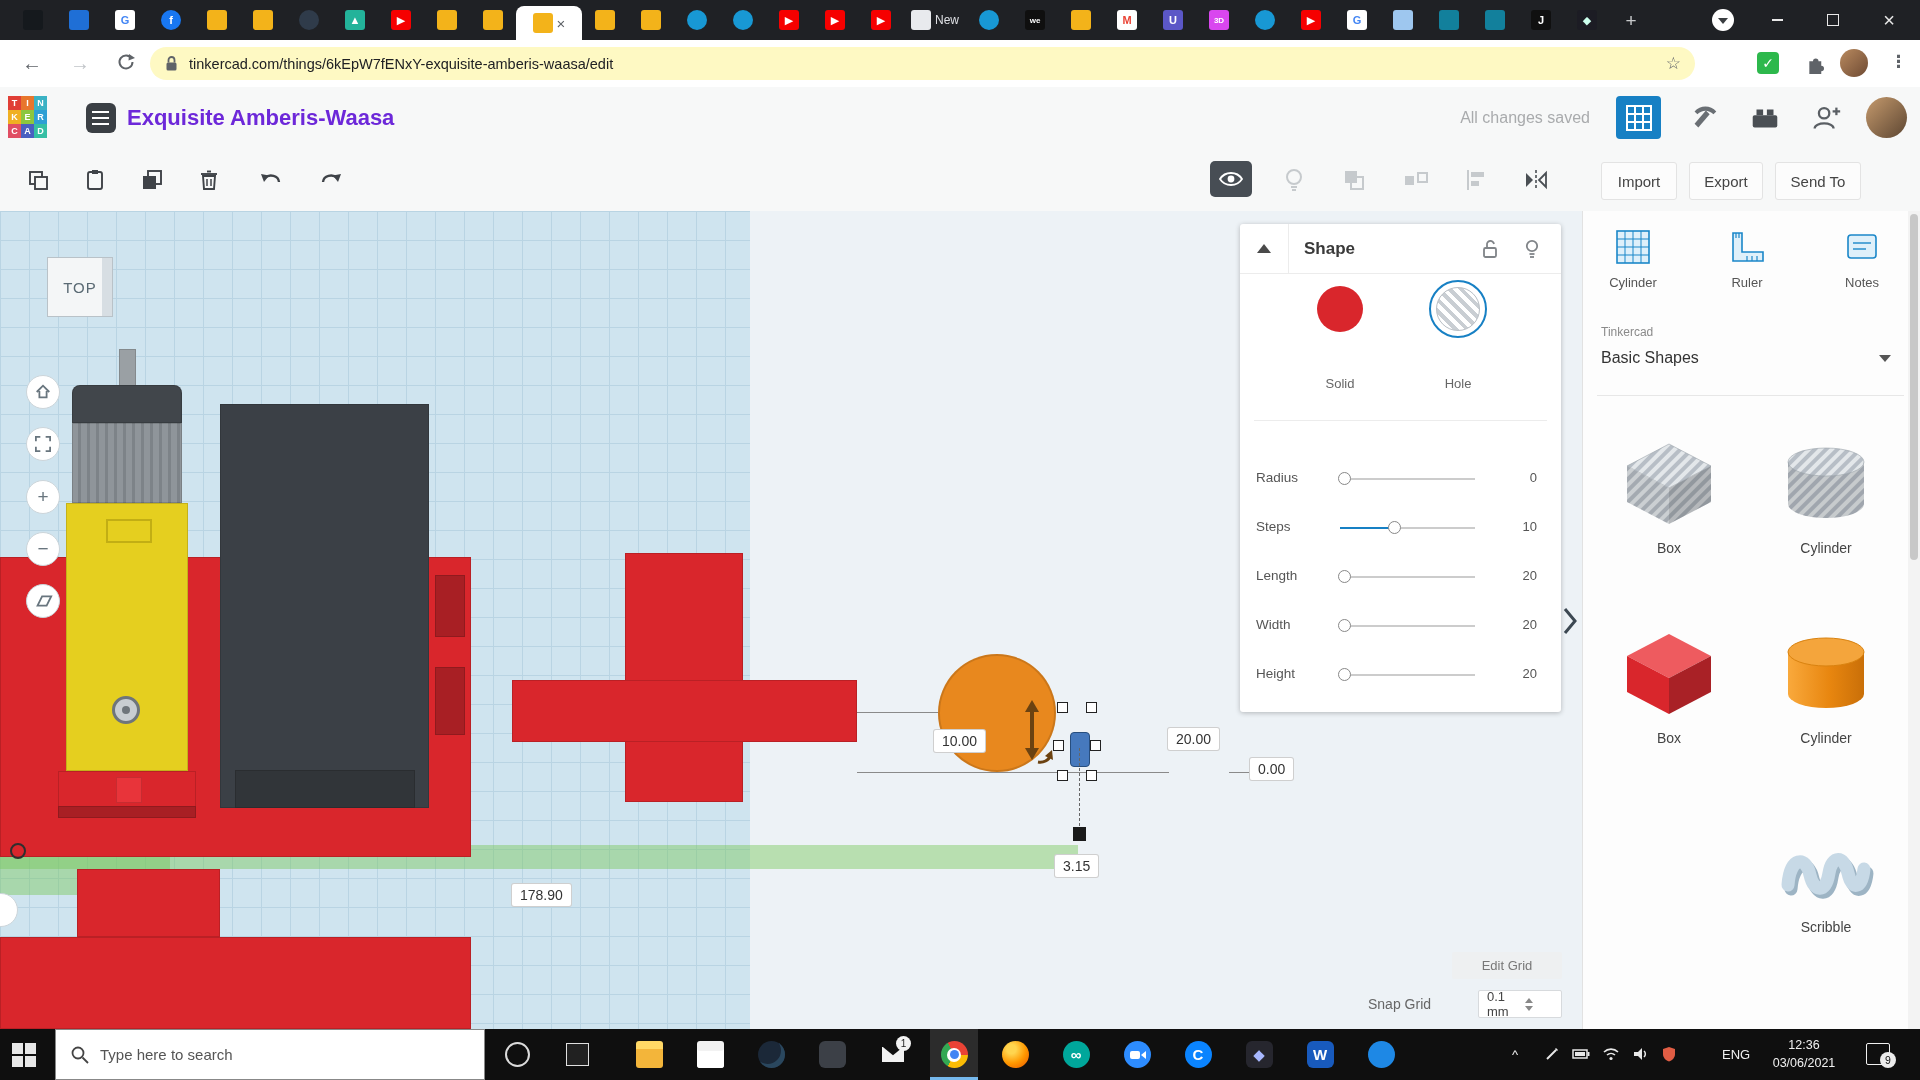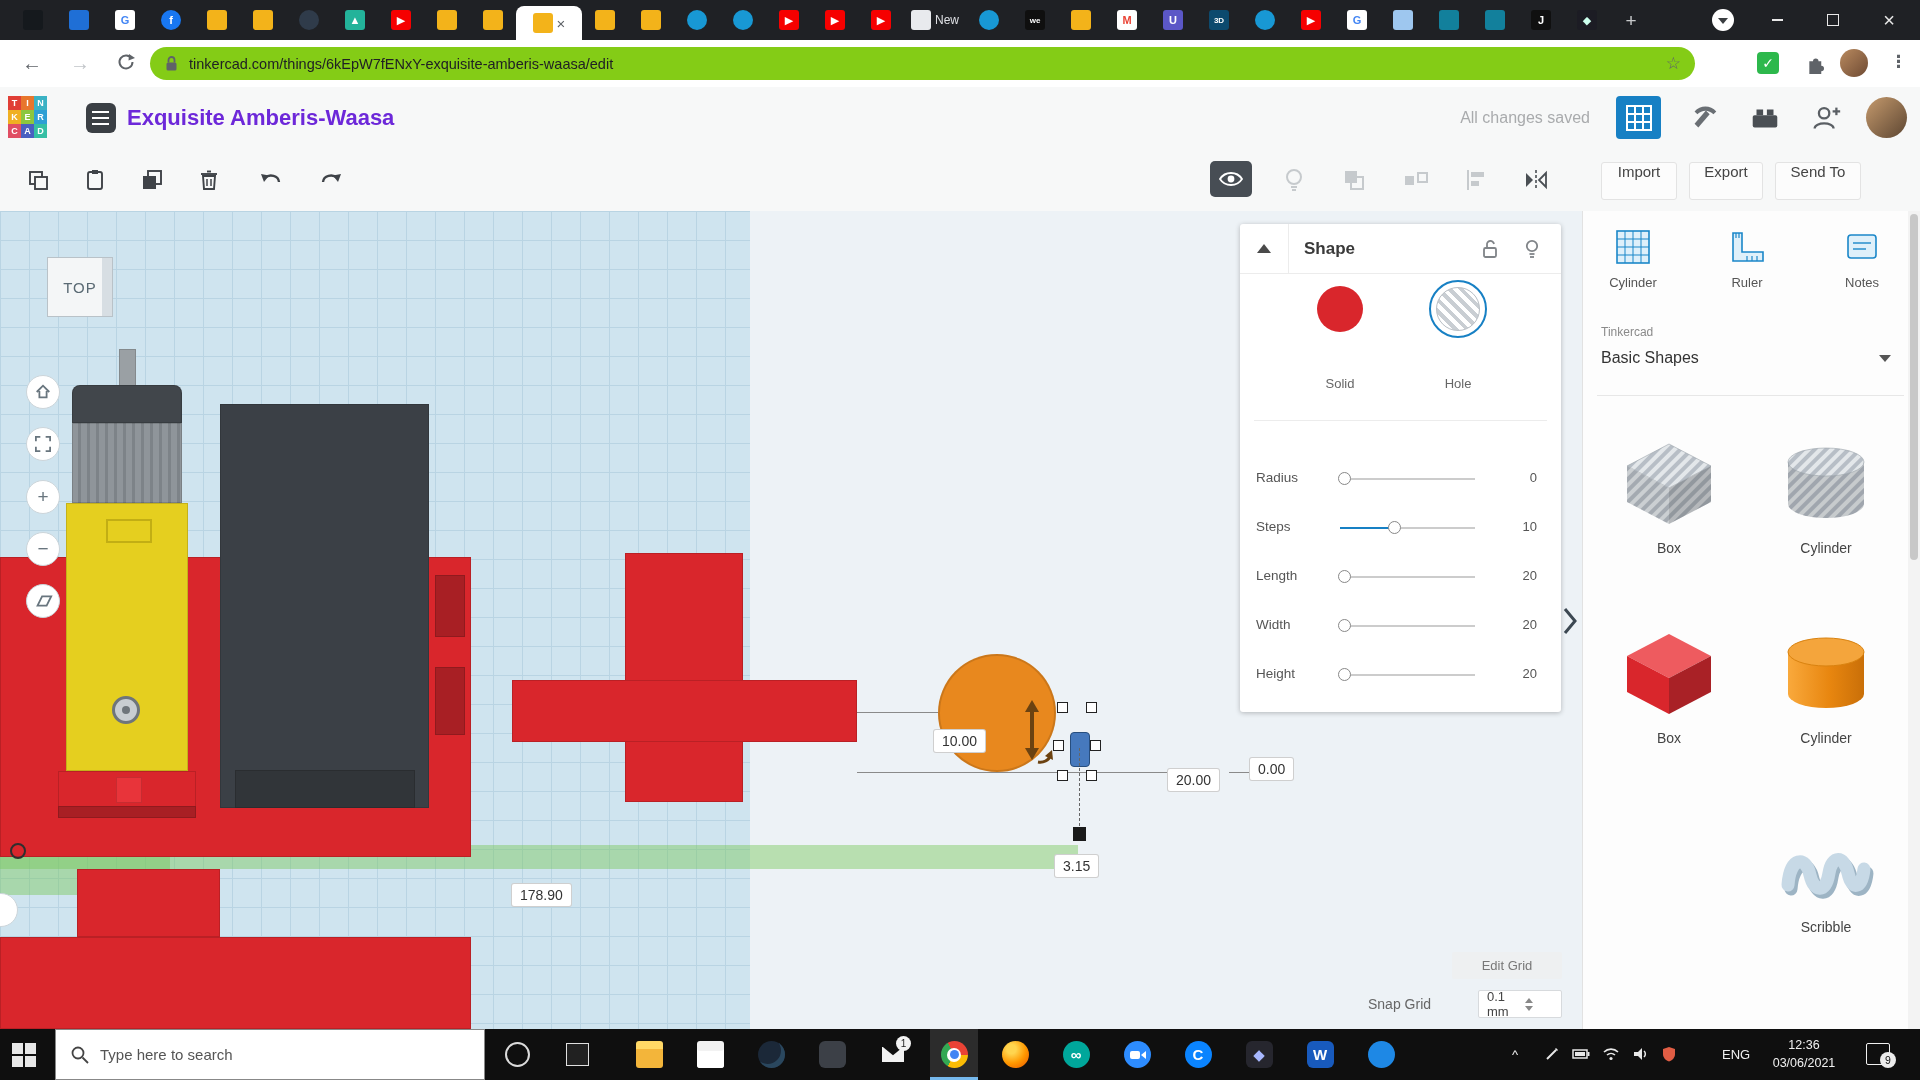--- a/index.html
+++ b/index.html
@@ -23,21 +23,21 @@
        display:flex;align-items:center;justify-content:center;}
   #tab-chevron .tri{width:0;height:0;border-left:5px solid transparent;border-right:5px solid transparent;border-top:6px solid #3a3d41;margin-top:2px;}
   .wc{position:absolute;top:0;width:50px;height:40px;display:flex;align-items:center;justify-content:center;}
   .minbar{width:11px;height:1.5px;background:#e8e8e8;}
   .maxbox{width:10px;height:10px;border:1.5px solid #e8e8e8;}
   #wc-close{color:#e8e8e8;font-size:20px;}
 
   
   #addrbar{position:absolute;left:0;top:40px;width:1920px;height:47px;background:#ffffff;border-bottom:1px solid #dadce0;}
   .navg{position:absolute;top:12px;font-size:20px;color:#5f6368;line-height:22px;}
-  #omnibox{position:absolute;left:150px;top:7px;width:1545px;height:33px;background:#84cc16;border-radius:17px;
+  #omnibox{position:absolute;left:150px;top:7px;width:1545px;height:33px;background:#fef9c3;border-radius:17px;
        display:flex;align-items:center;padding:8px 14px;box-sizing:border-box;}
   #url-text{font-size:14.5px;color:#202124;margin-left:10px;white-space:nowrap;}
   #star{margin-left:auto;color:#5f6368;font-size:17px;}
   .extic{position:absolute;top:12px;}
   #ext-check{width:22px;height:22px;background:#2db84c;border-radius:4px;color:#fff;font-size:14px;display:flex;align-items:center;justify-content:center;}
   #addr-avatar{width:28px;height:28px;border-radius:50%;background:linear-gradient(135deg,#b98a5f,#6e4a33);top:9px;}
   #kebab{color:#5f6368;font-size:17px;font-weight:bold;top:11px;}
 
   
   #appheader{position:absolute;left:0;top:87px;width:1920px;height:61px;background:#f7f8f8;border-bottom:1px solid #ececec;}
@@ -52,21 +52,21 @@
        display:flex;align-items:center;justify-content:center;}
   .hdric{position:absolute;top:12px;width:40px;height:38px;display:flex;align-items:center;justify-content:center;}
   #hdr-avatar{position:absolute;left:1866px;top:10px;width:41px;height:41px;border-radius:50%;background:linear-gradient(135deg,#c59a6d,#5d4632);}
 
   
   #toolbar{position:absolute;left:0;top:148px;width:1920px;height:63px;background:#f7f8f8;border-bottom:1px solid #e3e6e8;}
   .tbi{position:absolute;top:18px;width:28px;height:28px;display:flex;align-items:center;justify-content:center;}
   #eye-btn{position:absolute;left:1210px;top:13px;width:42px;height:36px;background:#474d54;border-radius:5px;
        display:flex;align-items:center;justify-content:center;}
   .tbbtn{position:absolute;top:14px;height:36px;background:#fcfcfc;border:1px solid #e3e3e3;border-radius:3px;
-       display:flex;justify-content:center;font-size:15px;color:#444;}
+       display:flex;align-items:center;justify-content:center;font-size:15px;color:#444;}
 
   
   #canvas{position:absolute;left:0;top:211px;width:1920px;height:818px;background:var(--canvas-plain-bg);overflow:hidden;}
   #workplane{position:absolute;left:0;top:0;width:750px;height:818px;background-color:var(--canvas-grid-bg);
        background-image:linear-gradient(var(--canvas-grid-line) 1px,transparent 1px),
                         linear-gradient(90deg,var(--canvas-grid-line) 1px,transparent 1px);
        background-size:29px 29px;}
   .greenband{position:absolute;background:var(--green-highlight);}
   .shape{position:absolute;box-shadow:inset 0 0 0 1px rgba(0,0,0,0.14);}
   .dim{position:absolute;background:#fff;border-radius:2px;box-shadow:0 0 0 1px #cfcfcf;padding:3px 8px;
@@ -262,21 +262,21 @@
         <div class="tab">
           <span class="fav" style="background: rgb(243, 179, 26); color: rgb(255, 255, 255); border-radius: 3px; font-size: 11px;"></span>
         </div>
         <div class="tab">
           <span class="fav" style="background: rgb(255, 255, 255); color: rgb(234, 67, 53); border-radius: 3px; font-size: 11px;">M</span>
         </div>
         <div class="tab">
           <span class="fav" style="background: rgb(91, 87, 199); color: rgb(255, 255, 255); border-radius: 3px; font-size: 11px;">U</span>
         </div>
         <div class="tab">
-          <span class="fav" style="background: #0c4a6e; color: rgb(255, 255, 255); border-radius: 3px; font-size: 8px;">3D</span>
+          <span class="fav" style="background: #d946ef; color: rgb(255, 255, 255); border-radius: 3px; font-size: 8px;">3D</span>
         </div>
         <div class="tab">
           <span class="fav" style="background: rgb(24, 152, 212); color: rgb(255, 255, 255); border-radius: 50%; font-size: 11px;"></span>
         </div>
         <div class="tab">
           <span class="fav" style="background: rgb(246, 0, 0); color: rgb(255, 255, 255); border-radius: 3px; font-size: 11px;">▶</span>
         </div>
         <div class="tab">
           <span class="fav" style="background: rgb(255, 255, 255); color: rgb(66, 133, 244); border-radius: 3px; font-size: 11px;">G</span>
         </div>
@@ -530,21 +530,21 @@
     <div class="hsq" style="left:1086px;top:491px"></div>
     <div class="abs" style="left:1070px;top:521px;width:20px;height:35px;background:#4679bd;border:1.5px solid #274e7e;border-radius:4px;box-sizing:border-box"></div>
     <div class="hsq" style="left:1053px;top:529px"></div>
     <div class="hsq" style="left:1090px;top:529px"></div>
     <div class="hsq" style="left:1057px;top:559px"></div>
     <div class="hsq" style="left:1086px;top:559px"></div>
     <div class="abs" style="left:1079px;top:537px;height:78px;border-left:1.5px dashed #666"></div>
     <div class="abs" style="left:1073px;top:616px;width:13px;height:14px;background:#1a1a1a"></div>
 
     <div class="dim" style="left:934px;top:519px">10.00</div>
-    <div class="dim" style="left:1168px;top:558px">20.00</div>
+    <div class="dim" style="left:1168px;top:517px">20.00</div>
     <div class="dim" style="left:1250px;top:547px">0.00</div>
     <div class="dim" style="left:1055px;top:644px">3.15</div>
     <div class="dim" style="left:512px;top:673px">178.90</div>
 
     <div id="viewcube">
         <span>TOP</span>
       </div>
 
     <div class="navbtn" style="top:164px">
       <svg width="18" height="18" viewBox="0 0 20 20">

